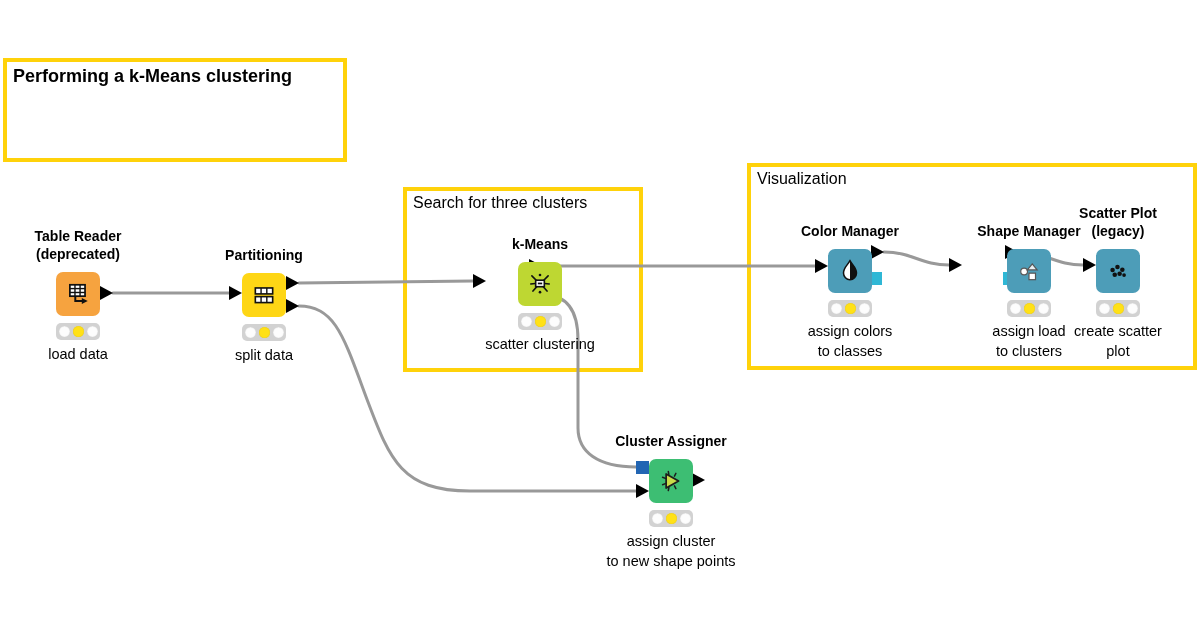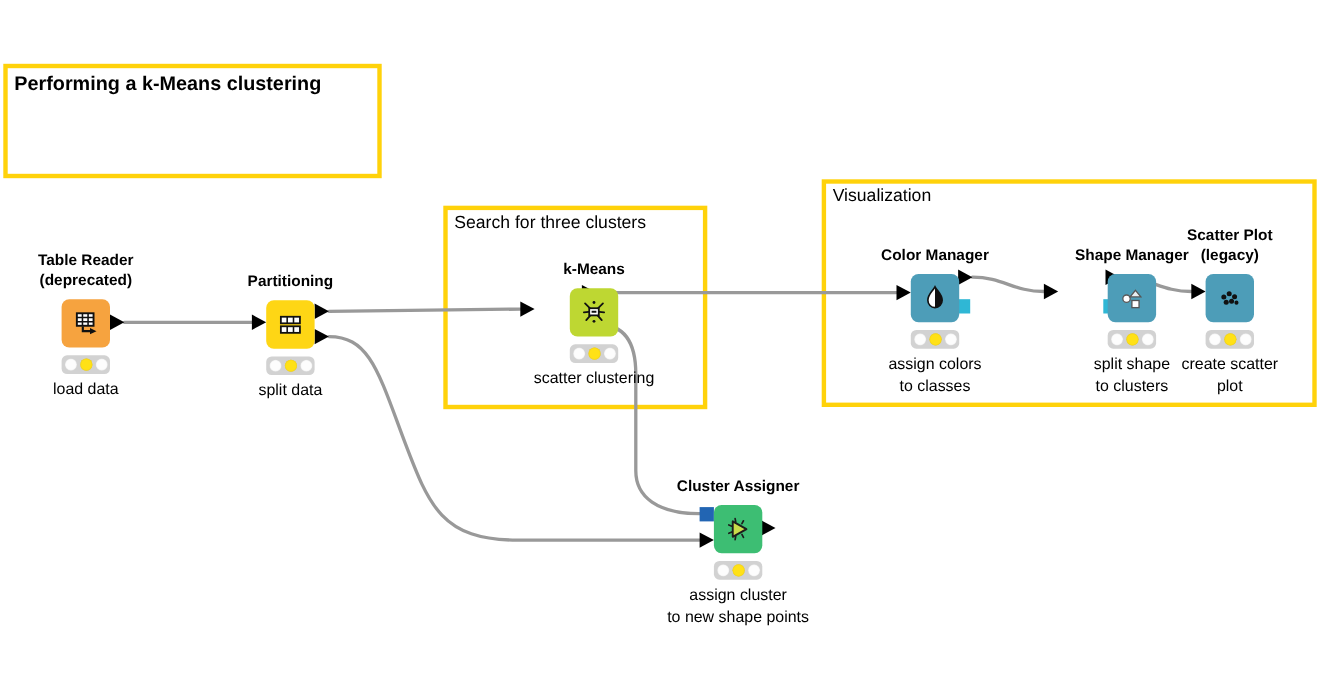--- a/index.html
+++ b/index.html
@@ -207,21 +207,21 @@
         <polygon points="15,5.5 19.5,11 10.5,11" fill="#e7eef1" stroke="#555" stroke-width="1.1"></polygon>
         <rect x="12" y="14" width="6" height="6" fill="#fff" stroke="#555" stroke-width="1.1"></rect>
       </svg>
     </div>
     <div class="traffic">
       <span class="dot"></span>
         <span class="dot on"></span>
         <span class="dot"></span>
     </div>
     <div class="node-label">
-      <span>split shape</span>
+      <span>assign load</span>
         <span>to clusters</span>
     </div>
   </div>
 
   <div class="node" style="left:1096px;top:249px;">
     <div class="node-title">
       <span>Scatter Plot</span>
         <span>(legacy)</span>
     </div>
     <div class="node-icon teal">

